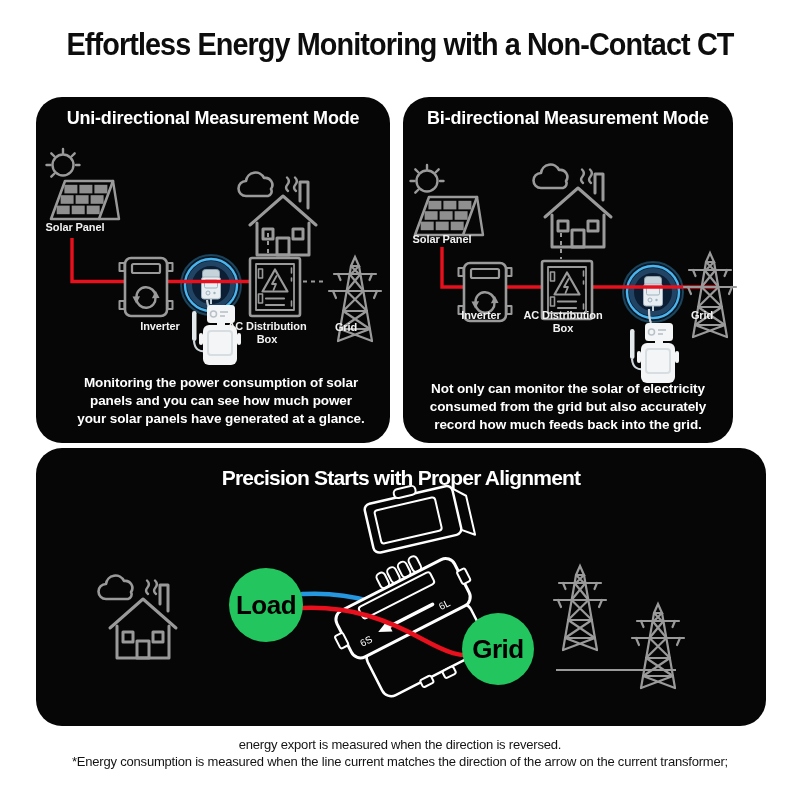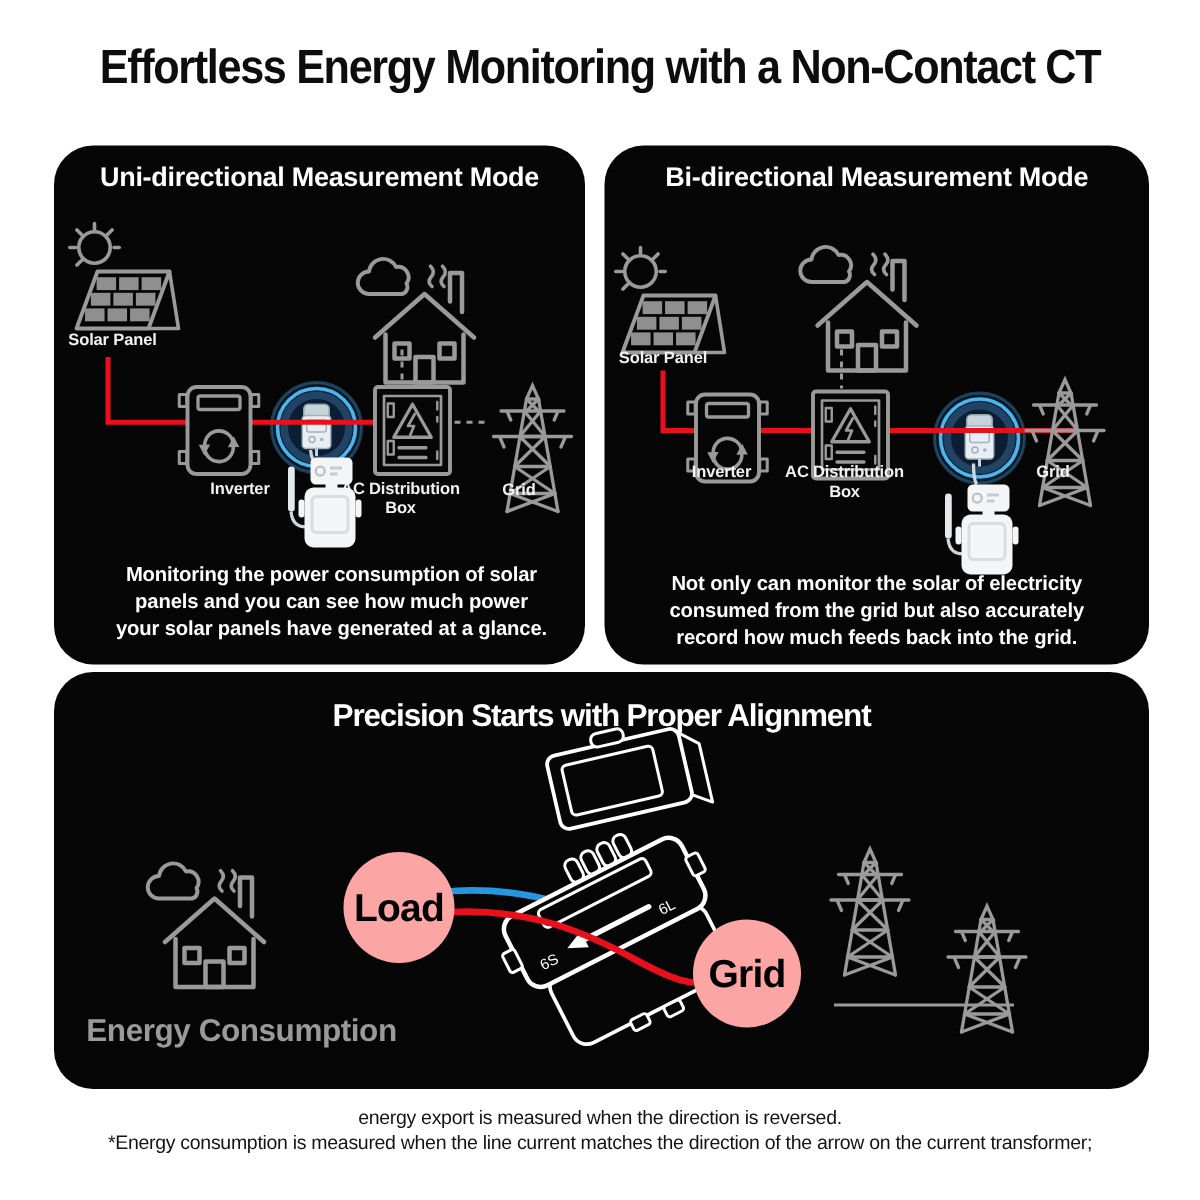--- a/index.html
+++ b/index.html
@@ -8,21 +8,21 @@
     background:#ffffff;
     font-family:"Liberation Sans",sans-serif;
   }
   .main-title{
     position:absolute;top:26px;left:0;width:800px;text-align:center;
     font-size:32px;font-weight:bold;color:#0d0d0d;letter-spacing:-1px;
     transform:scaleX(0.9);transform-origin:center;
   }
   .panel{position:absolute;background:#060606;border-radius:26px;}
   #panel-uni{left:36px;top:97px;width:354px;height:346px;}
-  #panel-bi{left:403px;top:97px;width:363px;height:346px;}
+  #panel-bi{left:403px;top:97px;width:318px;height:346px;padding-left:12px;}
   #panel-align{left:36px;top:448px;width:730px;height:278px;}
   .panel-header{
     position:absolute;top:11px;left:0;width:100%;text-align:center;
     color:#ffffff;font-size:18px;font-weight:bold;letter-spacing:-0.2px;
   }
   .diagram{position:absolute;left:0;top:0;}
   .icon-label{
     position:absolute;color:#f2f2f2;font-size:11px;font-weight:bold;
     text-align:center;letter-spacing:-0.1px;line-height:1.15;
   }
@@ -33,21 +33,21 @@
   }
   .align-title{
     position:absolute;top:18px;left:0;width:100%;text-align:center;
     color:#ffffff;font-size:21px;font-weight:bold;letter-spacing:-0.8px;
   }
   .big-label{
     position:absolute;color:#9a9a9a;font-size:21px;font-weight:bold;
     text-align:center;letter-spacing:-0.3px;
   }
   .node-circle{
-    position:absolute;background:#fca5a5;border-radius:50%;
+    position:absolute;background:#22c55e;border-radius:50%;
     display:flex;align-items:center;justify-content:center;
     color:#000000;font-weight:bold;font-size:26px;letter-spacing:-0.5px;
   }
   #load-circle{left:193px;top:120px;width:74px;height:74px;}
   #grid-circle{left:426px;top:165px;width:72px;height:72px;}
   .footnotes{
     position:absolute;top:737px;left:0;width:800px;text-align:center;
     color:#141414;font-size:13px;line-height:16.5px;letter-spacing:-0.2px;
   }
   .defs-hidden{position:absolute;width:0;height:0;overflow:hidden;}
@@ -228,19 +228,18 @@
       <text x="33" y="17" font-size="10" fill="#ffffff" stroke="none" font-family="Liberation Sans, sans-serif">6L</text>
     </g>
     <path d="M266,160 C316,158 352,172 388,192 C414,206 424,208 434,207" stroke="#e8101c" stroke-width="4.5" fill="none" stroke-linecap="round"></path>
   </svg>
   <div class="node-circle" id="load-circle">
     <span>Load</span>
   </div>
   <div class="node-circle" id="grid-circle">
     <span>Grid</span>
   </div>
-  <div class="big-label" style="left:0px;top:228px;width:250px;">Energy Consumption</div>
 </div>
 
 <div class="footnotes">
   <div>energy export is measured when the direction is reversed.</div>
   <div>*Energy consumption is measured when the line current matches the direction of the arrow on the current transformer;</div>
 </div>
 
 </body></html>

